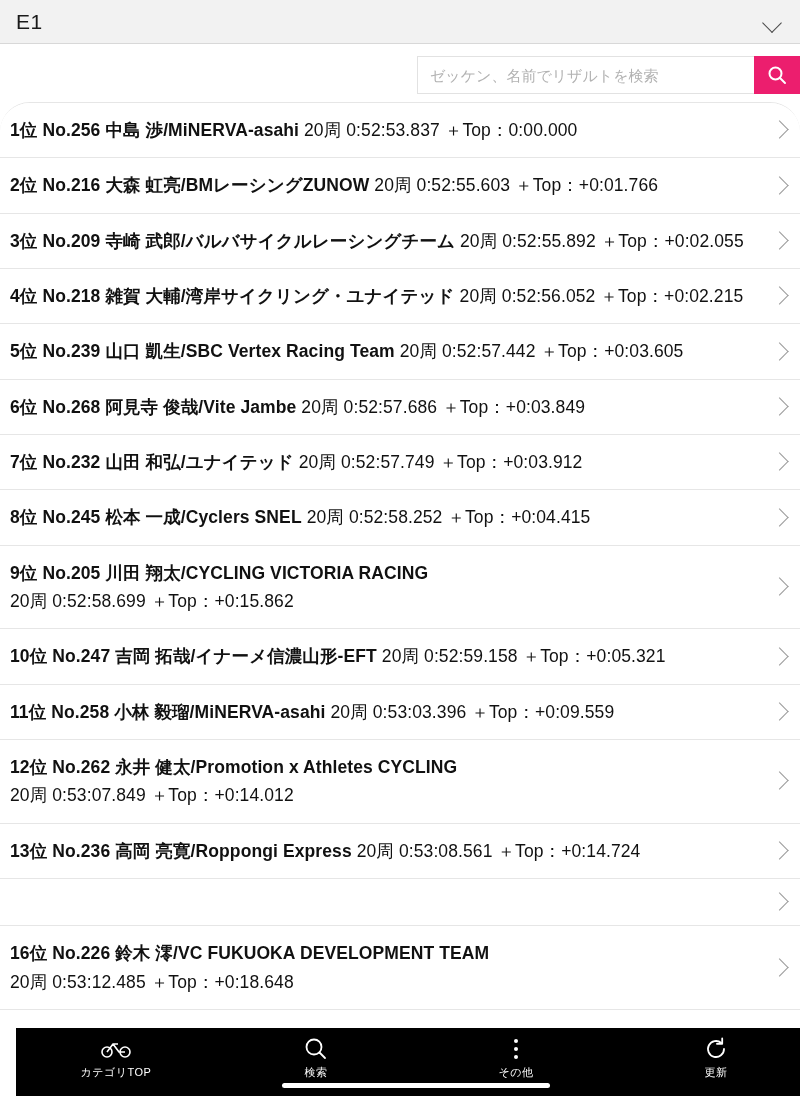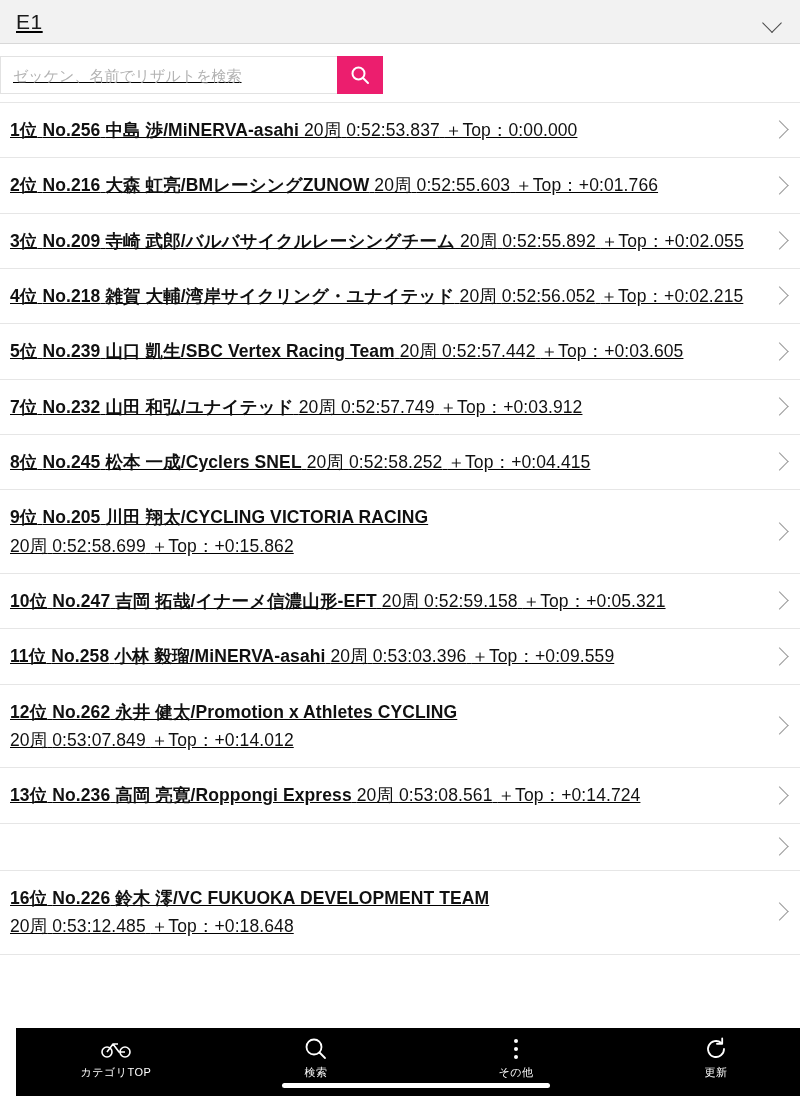--- a/index.html
+++ b/index.html
@@ -10,21 +10,20 @@
     font-family: "Liberation Sans", sans-serif;
     overflow: hidden;
   }
   .app {
     position: relative;
     width: 800px;
     height: 1096px;
     background: #fff;
     display: flex;
     flex-direction: column;
-    text-decoration: underline;
   }
 
   
   .header {
     height: 44px;
     flex: 0 0 44px;
     background: #f2f2f2;
     border-bottom: 1px solid #d8d8d8;
     display: flex;
     align-items: center;
@@ -52,21 +51,21 @@
     border-bottom: 1.6px solid #4a4a4a;
     transform: rotate(45deg);
   }
 
   
   .searchbar {
     flex: 0 0 58px;
     background: #fff;
     display: flex;
     align-items: center;
-    justify-content: flex-start;
+    justify-content: flex-end;
     padding-top: 4px;
   }
   .search-wrap {
     display: flex;
     width: 383px;
     height: 38px;
   }
   .search-input {
     flex: 1;
     border: 1px solid #e2e2e2;
@@ -88,20 +87,21 @@
     justify-content: center;
     cursor: pointer;
   }
   .search-btn svg { display: block; }
 
   
   .list {
     flex: 1 1 auto;
     overflow: hidden;
     border-top: 1px solid #e6e6e6;
+    border-radius: 30px;
   }
   .row {
     position: relative;
     border-bottom: 1px solid #e6e6e6;
     padding: 13px 34px 13px 10px;
     display: flex;
     align-items: center;
     min-height: 47px;
     background: #fff;
   }
@@ -263,20 +263,31 @@
         <span class="rank">5位</span>
         <span class="bib">No.239</span>
         <span class="name">山口 凱生/SBC Vertex Racing Team</span>
         <span class="meta">20周</span>
         <span class="meta">0:52:57.442</span>
         <span class="meta">＋Top：+0:03.605</span>
       </div>
       <div class="chev-right"></div>
     </div>
 
+    <div class="row">
+      <div class="row-text">
+        <span class="rank">6位</span>
+        <span class="bib">No.268</span>
+        <span class="name">阿見寺 俊哉/Vite Jambe</span>
+        <span class="meta">20周</span>
+        <span class="meta">0:52:57.686</span>
+        <span class="meta">＋Top：+0:03.849</span>
+      </div>
+      <div class="chev-right"></div>
+    </div>
 
     <div class="row">
       <div class="row-text">
         <span class="rank">7位</span>
         <span class="bib">No.232</span>
         <span class="name">山田 和弘/ユナイテッド</span>
         <span class="meta">20周</span>
         <span class="meta">0:52:57.749</span>
         <span class="meta">＋Top：+0:03.912</span>
       </div>

